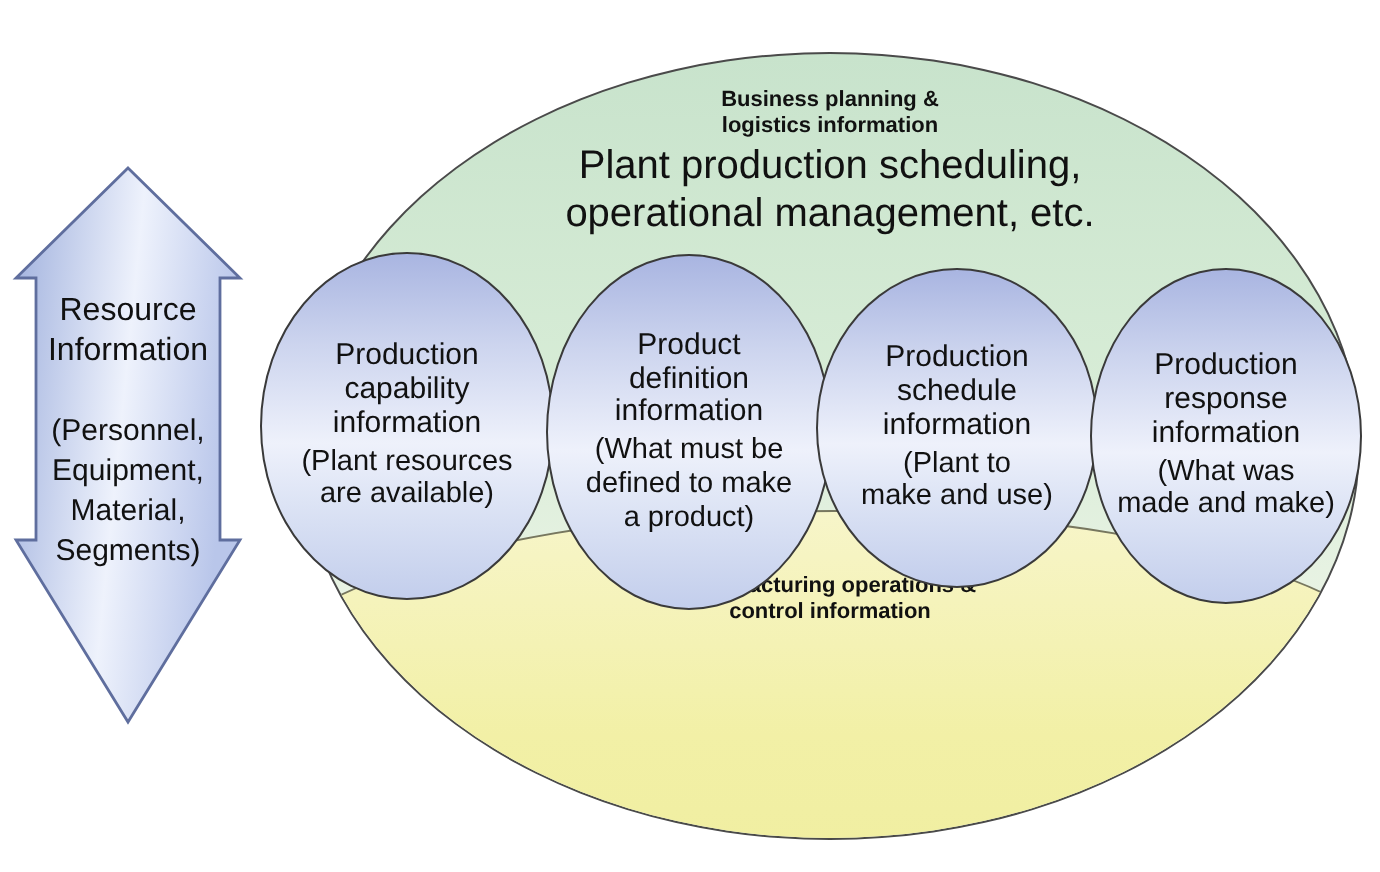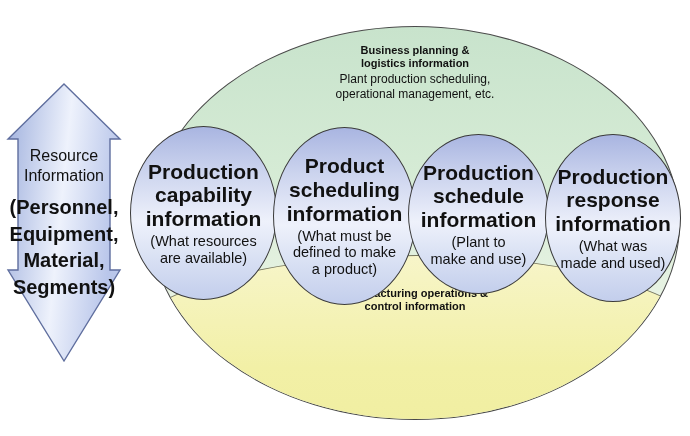--- a/index.html
+++ b/index.html
@@ -4,41 +4,41 @@
 <style>
   html,body{margin:0;padding:0;background:#ffffff;}
   body{font-family:"Liberation Sans","DejaVu Sans",sans-serif;color:#111;}
   .canvas{position:relative;width:690px;height:436px;background:#ffffff;overflow:hidden;}
 
   
   .resource-arrow{position:absolute;left:4px;top:82px;width:120px;height:282px;}
   .resource-arrow svg{position:absolute;left:0;top:0;}
   .arrow-text{position:absolute;left:0;top:64px;width:100%;text-align:center;}
   .arrow-title{font-weight:normal;font-size:16px;line-height:1.25;white-space:pre-line;}
-  .arrow-subtitle{font-weight:bold;font-size:20px;line-height:1.33;margin-top:8px;white-space:pre-line;}
+  .arrow-subtitle{font-weight:normal;font-size:15px;line-height:1.33;margin-top:20px;white-space:pre-line;}
 
   
   .main-ellipse{position:absolute;left:150px;top:26px;width:528px;height:392px;
     border:1px solid #4a4a4a;border-radius:50%;overflow:hidden;
     background:linear-gradient(180deg,#c8e3cc 0%,#d7ecd6 42%,#eef5e8 78%);}
   .yellow-region{position:absolute;left:-30px;top:228px;width:590px;height:186px;
     border:1px solid #77775f;border-radius:50%;
     background:linear-gradient(180deg,#f7f5c9 0%,#f2f0a6 60%,#f0eea0 100%);}
   .section-text{position:absolute;left:0;width:100%;text-align:center;z-index:2;}
   .business-text{top:17px;}
   .manufacturing-text{top:260px;}
   .section-title{font-weight:bold;font-size:11px;line-height:1.2;white-space:pre-line;}
-  .section-subtitle{font-size:12px;line-height:1.18;margin-top:2px;white-space:pre-line;}
+  .section-subtitle{font-size:20px;line-height:1.18;margin-top:2px;white-space:pre-line;}
 
   
   .info-circle{position:absolute;border:1px solid #3a3a3a;border-radius:50%;
     background:linear-gradient(180deg,#a9b5e1 0%,#ccd4ee 26%,#eef1fb 55%,#dde4f5 72%,#c3ceec 100%);
     display:flex;flex-direction:column;align-items:center;justify-content:center;
     text-align:center;z-index:5;}
-  .circle-title{font-weight:bold;font-size:21px;line-height:1.13;white-space:pre-line;}
+  .circle-title{font-weight:normal;font-size:15px;line-height:1.13;white-space:pre-line;}
   .circle-subtitle{font-size:14.5px;line-height:1.15;margin-top:2px;white-space:pre-line;}
   .c1{left:130px;top:126px;width:145px;height:172px;}
   .c2{left:273px;top:127px;width:141px;height:176px;}
   .c3{left:408px;top:134px;width:139px;height:158px;}
   .c4{left:545px;top:134px;width:134px;height:166px;}
 </style>
 </head>
 <body>
 
 <div class="canvas">
@@ -77,42 +77,42 @@
     <div class="section-text manufacturing-text">
       <div class="section-title">Manufacturing operations &amp;
 control information</div>
     </div>
   </div>
 
   <div class="info-circle c1">
     <div class="circle-title">Production
 capability
 information</div>
-    <div class="circle-subtitle">(What resources
+    <div class="circle-subtitle">(Plant resources
 are available)</div>
   </div>
 
   <div class="info-circle c2">
     <div class="circle-title">Product
-scheduling
+definition
 information</div>
     <div class="circle-subtitle">(What must be
 defined to make
 a product)</div>
   </div>
 
   <div class="info-circle c3">
     <div class="circle-title">Production
 schedule
 information</div>
     <div class="circle-subtitle">(Plant to
 make and use)</div>
   </div>
 
   <div class="info-circle c4">
     <div class="circle-title">Production
 response
 information</div>
     <div class="circle-subtitle">(What was
-made and used)</div>
+made and make)</div>
   </div>
 
 </div>
 
 </body></html>

